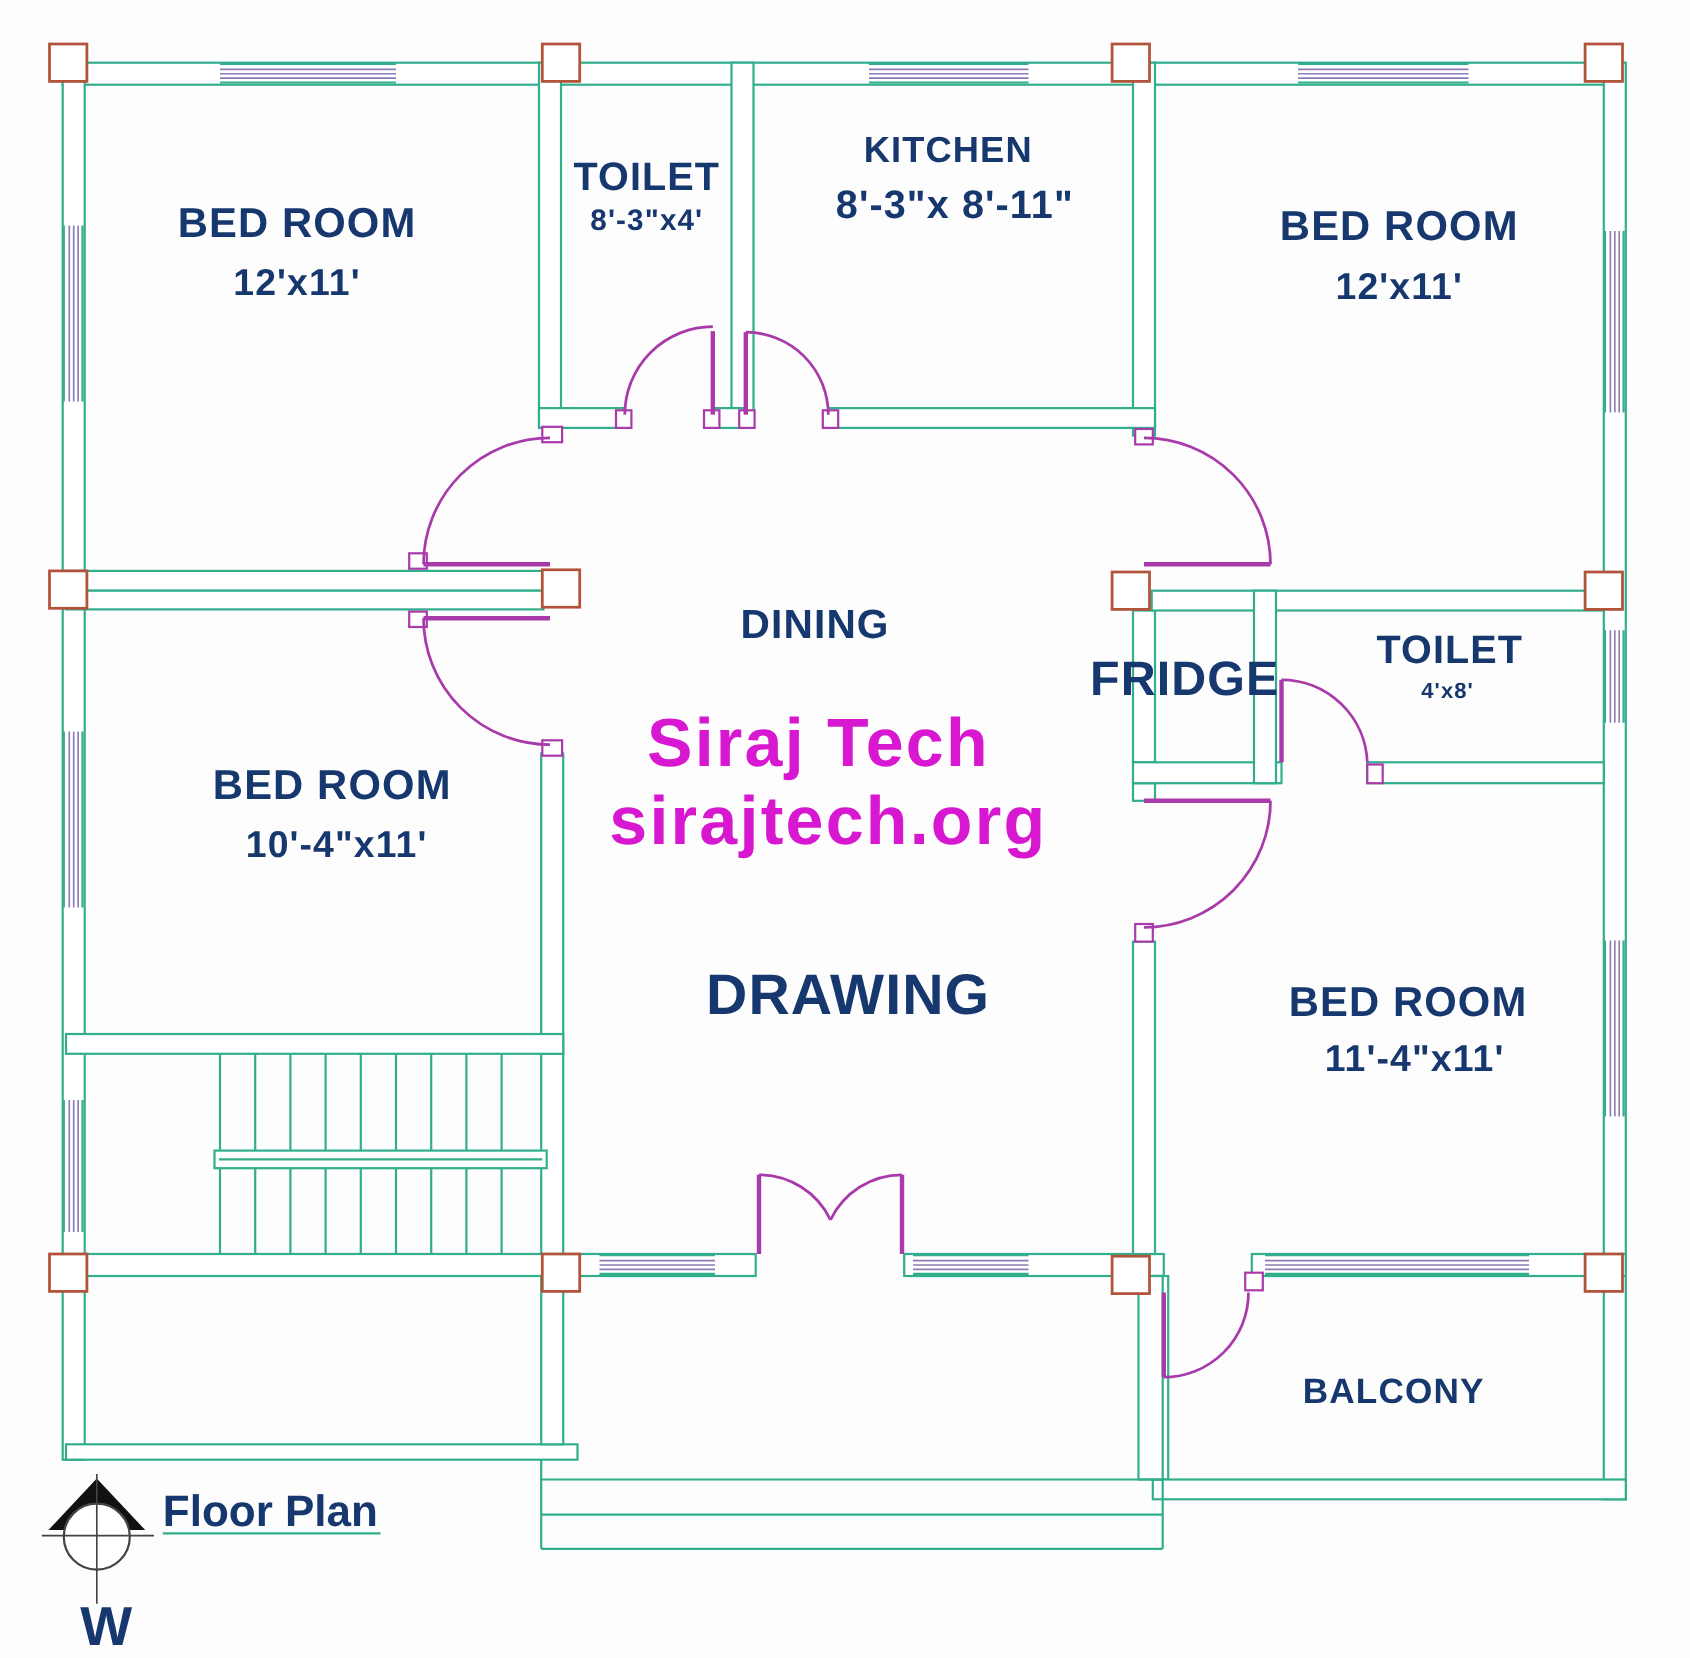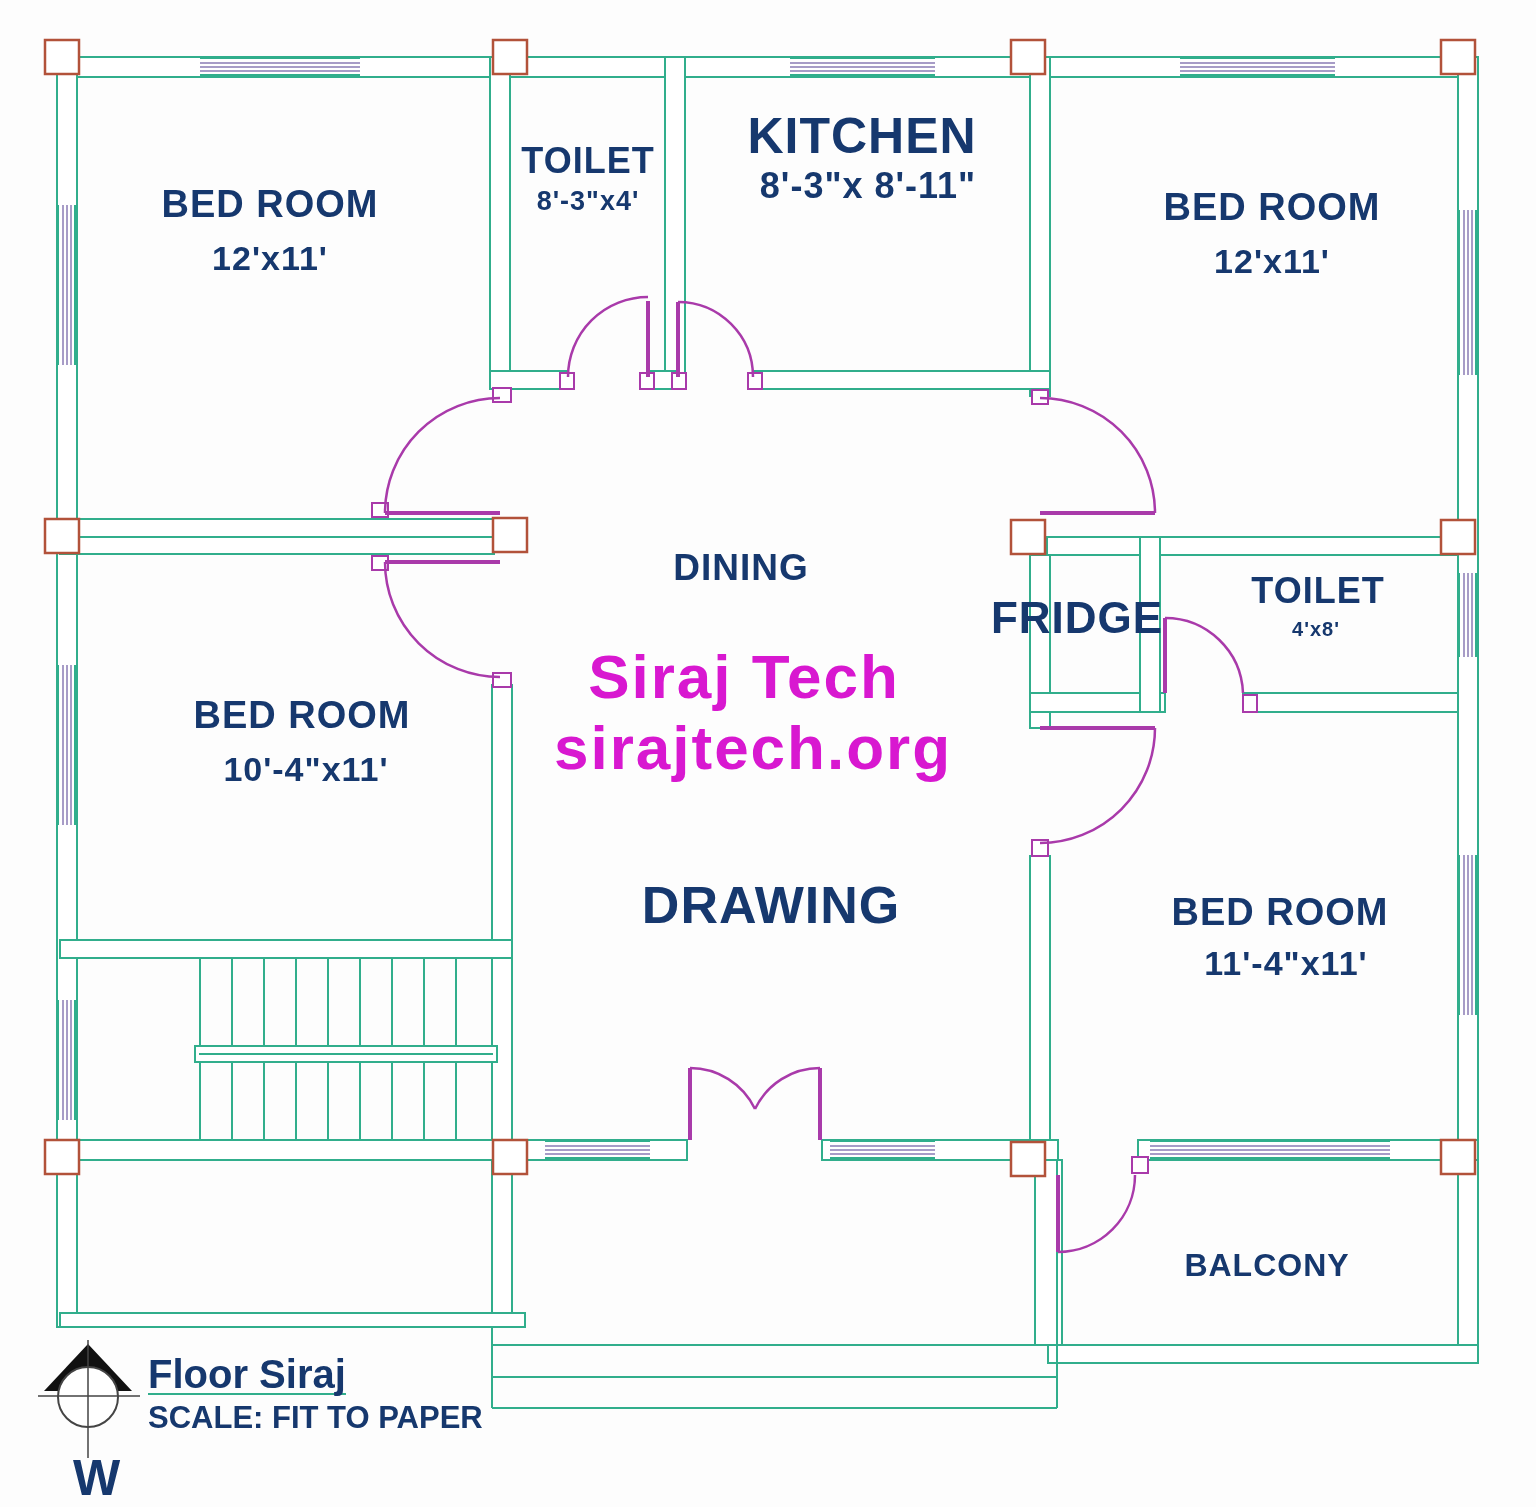--- a/index.html
+++ b/index.html
@@ -156,21 +156,21 @@
   </g>
   <path class="wline" d="M148,1394 H346"></path>
 </svg>
 
   <div class="lbl" style="left:270px;top:204px;font-size:38px">BED ROOM</div>
   <div class="lbl" style="left:270px;top:258px;font-size:34px">12'x11'</div>
 
   <div class="lbl" style="left:588px;top:161px;font-size:36px">TOILET</div>
   <div class="lbl" style="left:588px;top:201px;font-size:27px">8'-3"x4'</div>
 
-  <div class="lbl" style="left:862px;top:136px;font-size:50px">KITCHEN</div>
+  <div class="lbl" style="left:862px;top:136px;font-size:33px">KITCHEN</div>
   <div class="lbl" style="left:868px;top:186px;font-size:36px">8'-3"x 8'-11"</div>
 
   <div class="lbl" style="left:1272px;top:207px;font-size:38px">BED ROOM</div>
   <div class="lbl" style="left:1272px;top:261px;font-size:34px">12'x11'</div>
 
   <div class="lbl" style="left:741px;top:568px;font-size:37px">DINING</div>
 
   <div class="lbl" style="left:1077px;top:618px;font-size:44px">FRIDGE</div>
 
   <div class="lbl" style="left:1318px;top:591px;font-size:36px">TOILET</div>
@@ -182,17 +182,16 @@
   <div class="lbl" style="left:771px;top:905px;font-size:52px">DRAWING</div>
 
   <div class="lbl" style="left:1280px;top:912px;font-size:38px">BED ROOM</div>
   <div class="lbl" style="left:1286px;top:963px;font-size:34px">11'-4"x11'</div>
 
   <div class="lbl" style="left:1267px;top:1265px;font-size:32px">BALCONY</div>
 
   <div class="wm" style="left:744px;top:676px;font-size:62px">Siraj Tech</div>
   <div class="wm" style="left:753px;top:747px;font-size:62px">sirajtech.org</div>
 
-  <div class="lbl-left" style="left:148px;top:1352px;font-size:40px">Floor Siraj</div>
-  <div class="lbl-left" style="left:148px;top:1400px;font-size:31px">SCALE: FIT TO PAPER</div>
+  <div class="lbl-left" style="left:148px;top:1352px;font-size:40px">Floor Plan</div>
   <div class="lbl" style="left:97px;top:1478px;font-size:50px">W</div>
 
 </div>
 
 </body></html>

